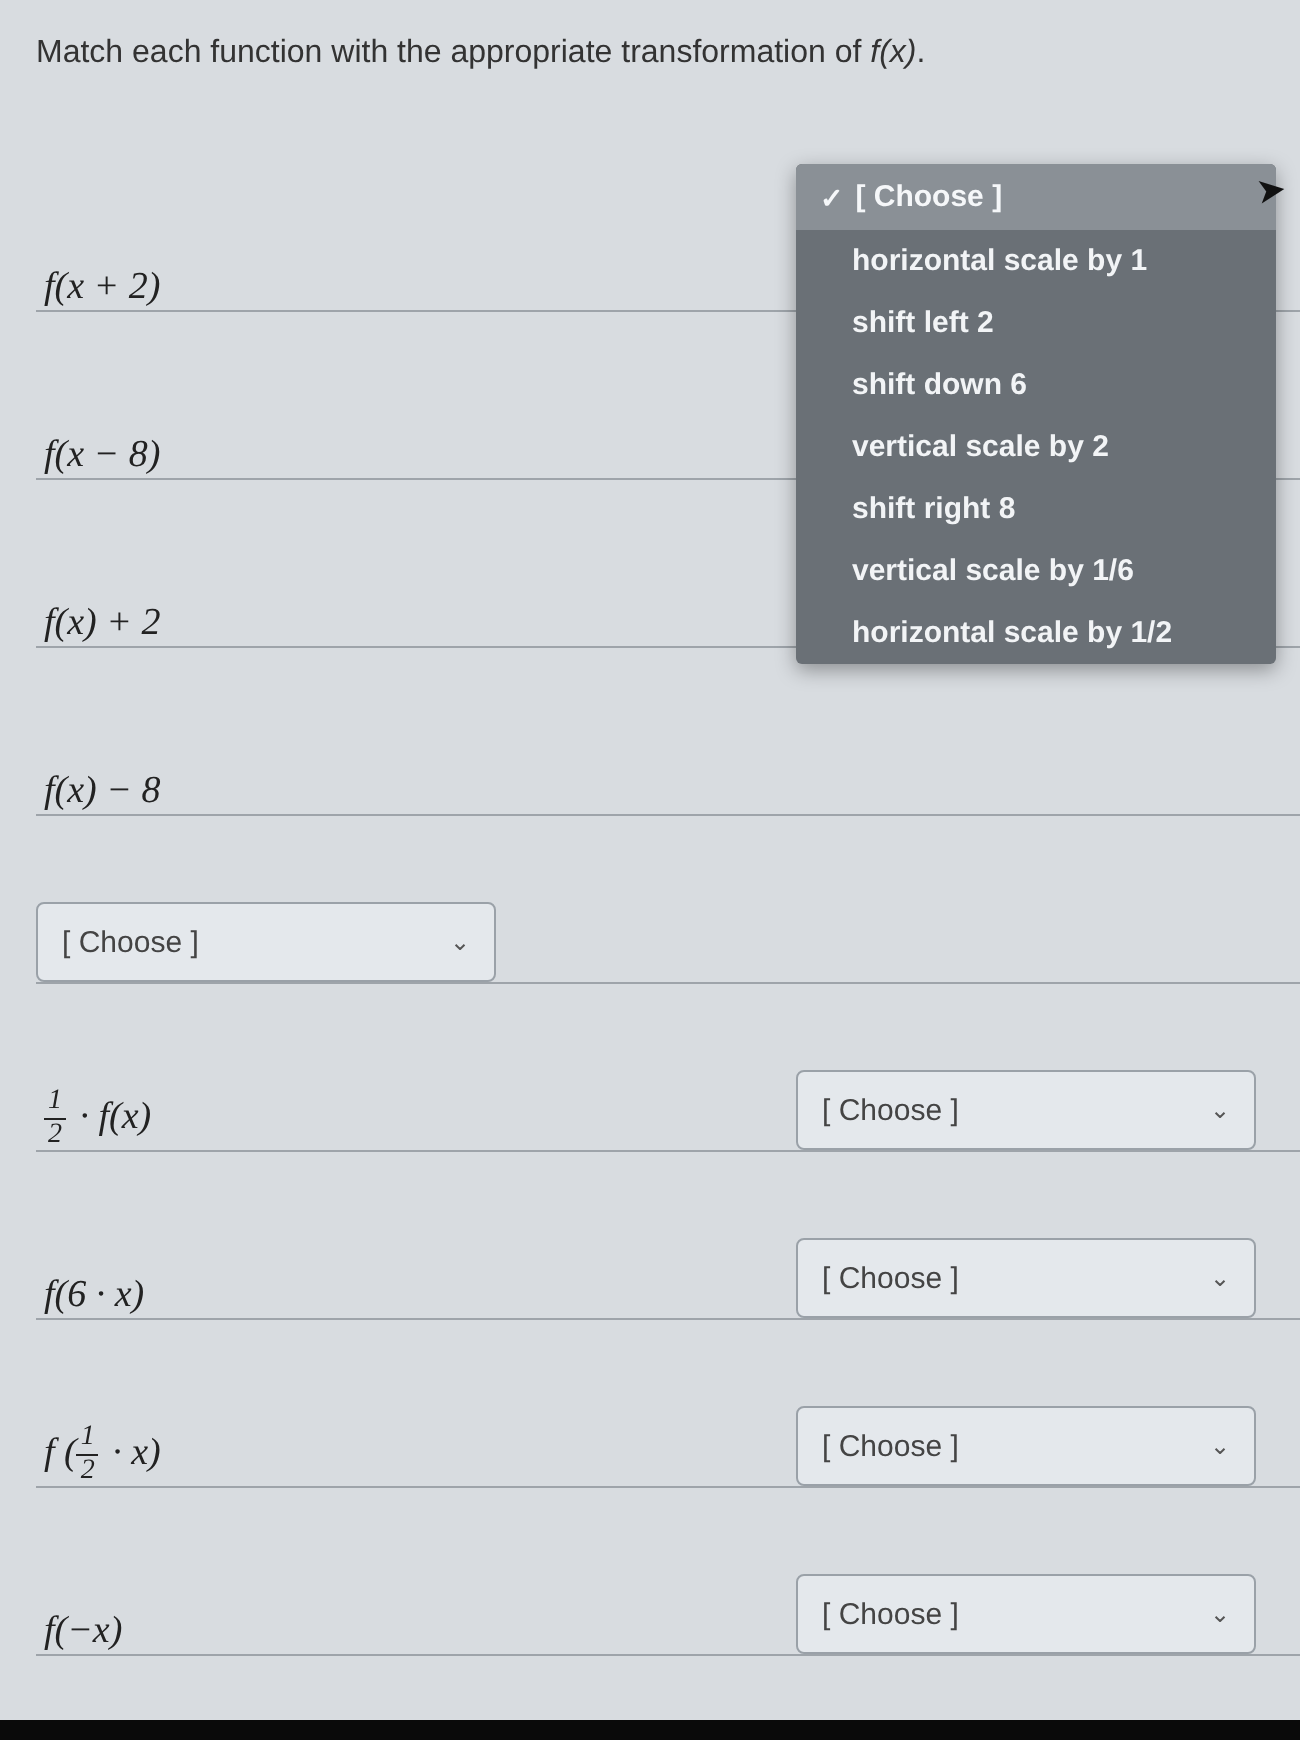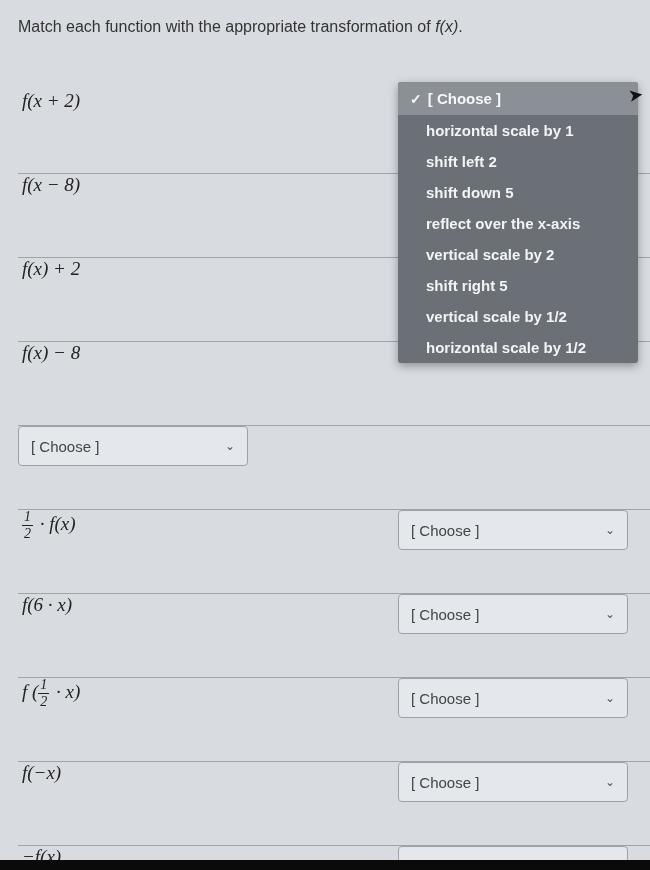--- a/index.html
+++ b/index.html
@@ -12,27 +12,27 @@
     overflow: hidden;
     position: relative;
   }
   .page {
     padding: 18px 0 0 18px;
   }
   .prompt {
     font-size: 16px;
     font-weight: 500;
     color: #333;
-    margin-bottom: 54px;
+    margin-bottom: 36px;
     padding-right: 20px;
   }
   .fx { font-style: italic; }
   .row {
     display: flex;
-    align-items: flex-start;
+    align-items: flex-end;
     border-bottom: 1px solid #9ea4aa;
     height: 84px;
   }
   .row .label {
     flex: 0 0 380px;
     font-size: 19px;
     font-style: italic;
     font-family: Georgia, "Times New Roman", serif;
     color: #222;
     padding-left: 4px;
@@ -212,23 +212,22 @@
 
 </div>
 
 <div class="dropdown-open">
   <div class="head">
     <span class="check">✓</span>
     <span>[ Choose ]</span>
   </div>
   <div class="opt">horizontal scale by 1</div>
   <div class="opt">shift left 2</div>
-  <div class="opt">shift down 5</div>
-  <div class="opt">reflect over the x-axis</div>
+  <div class="opt">shift down 6</div>
   <div class="opt">vertical scale by 2</div>
-  <div class="opt">shift right 5</div>
-  <div class="opt">vertical scale by 1/2</div>
+  <div class="opt">shift right 8</div>
+  <div class="opt">vertical scale by 1/6</div>
   <div class="opt">horizontal scale by 1/2</div>
 </div>
 
 <div class="cursor">➤</div>
 
 <div class="bottom-bar"></div>
 
 </body></html>

